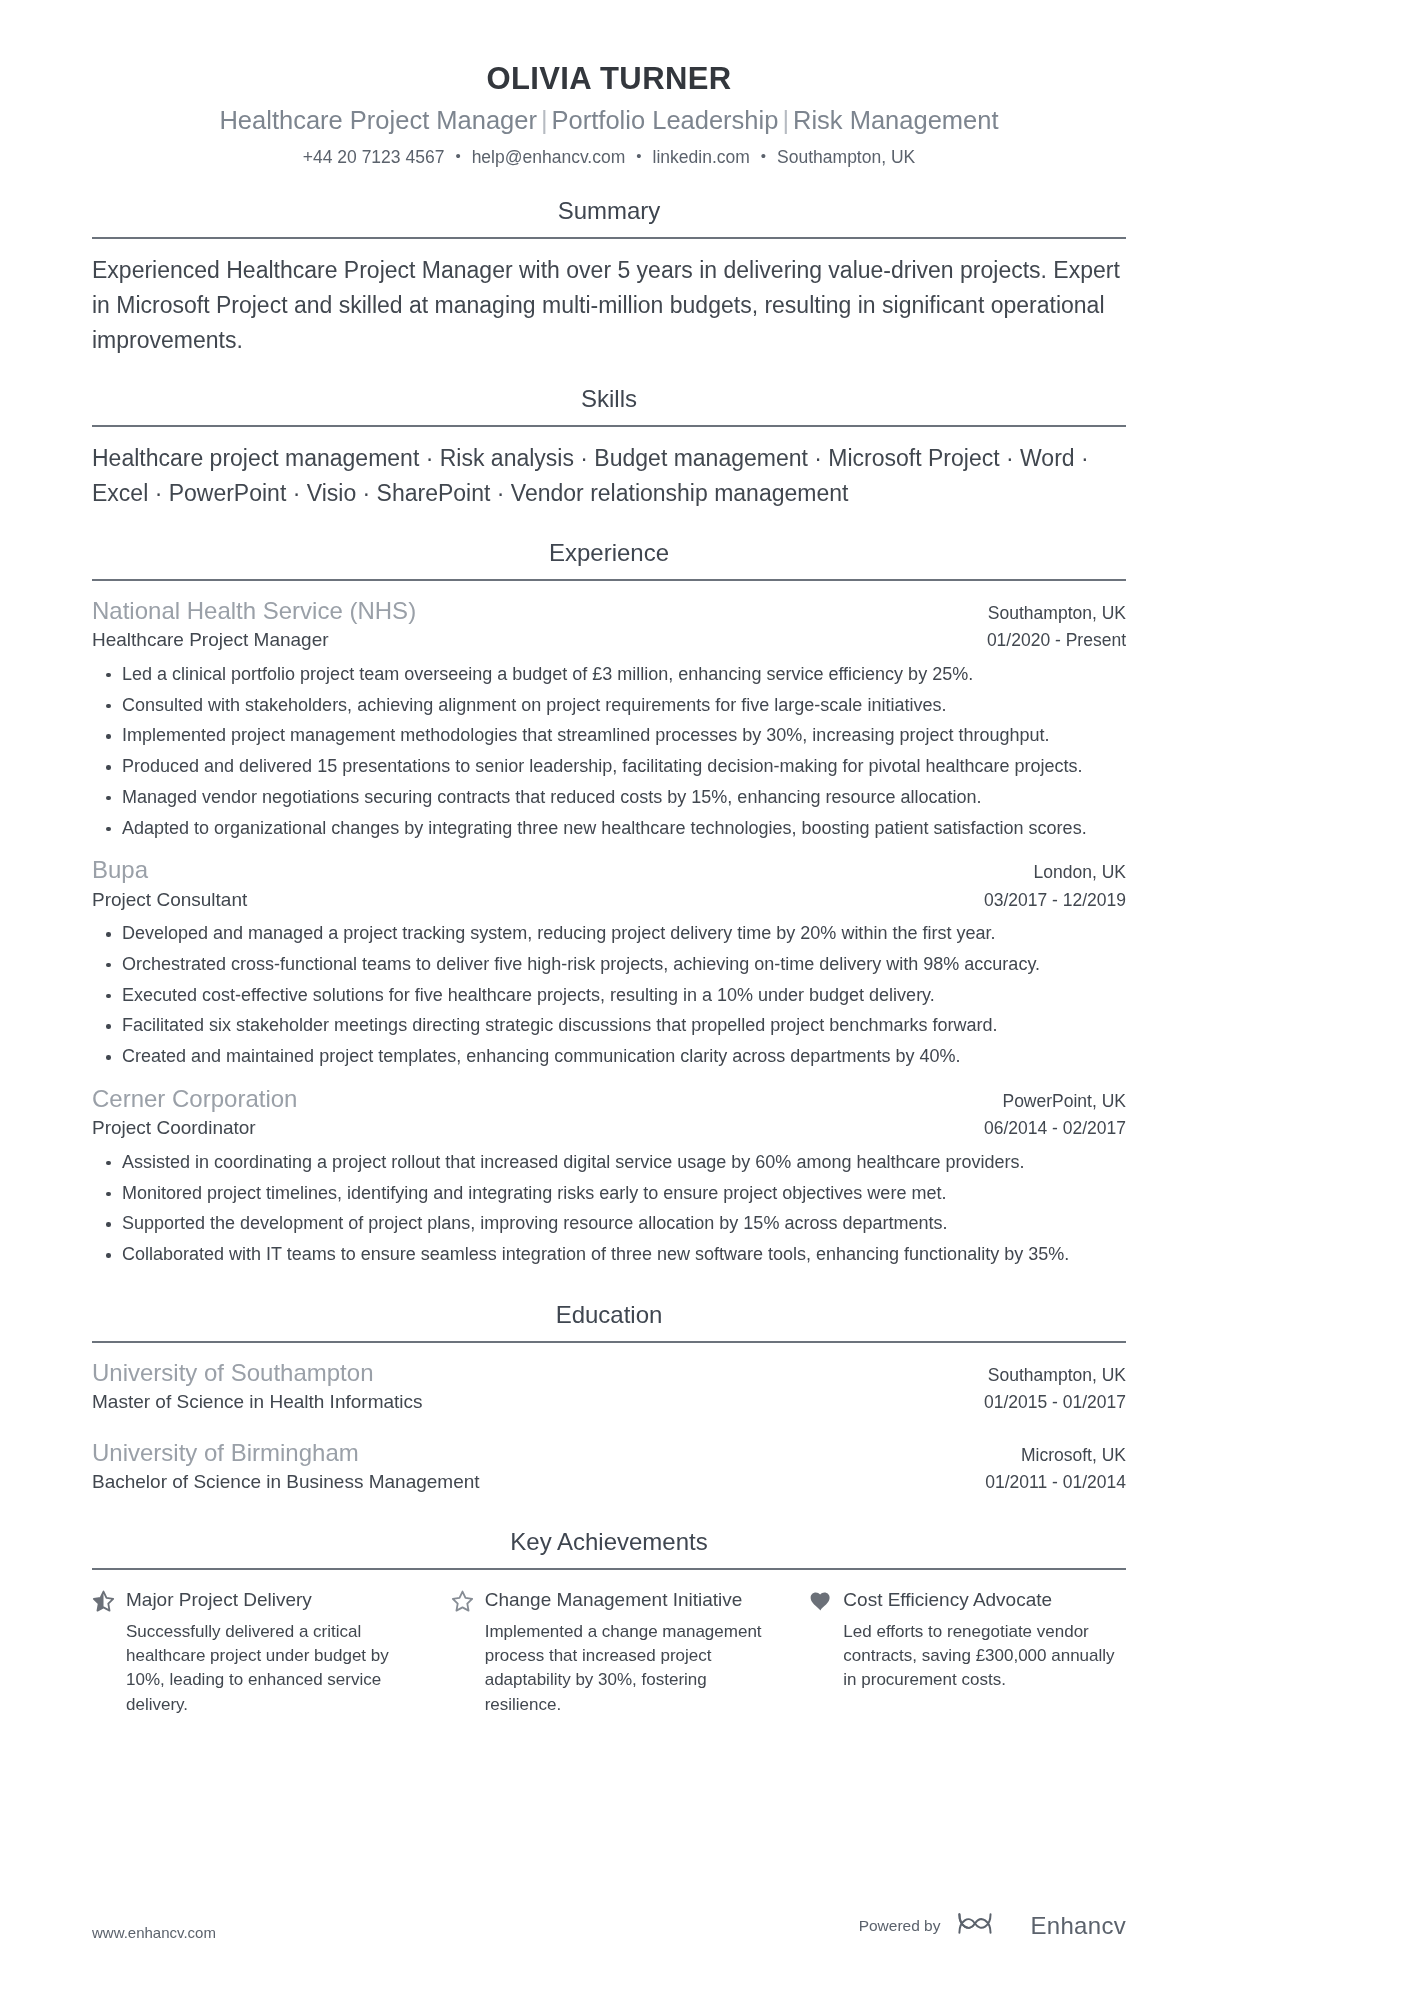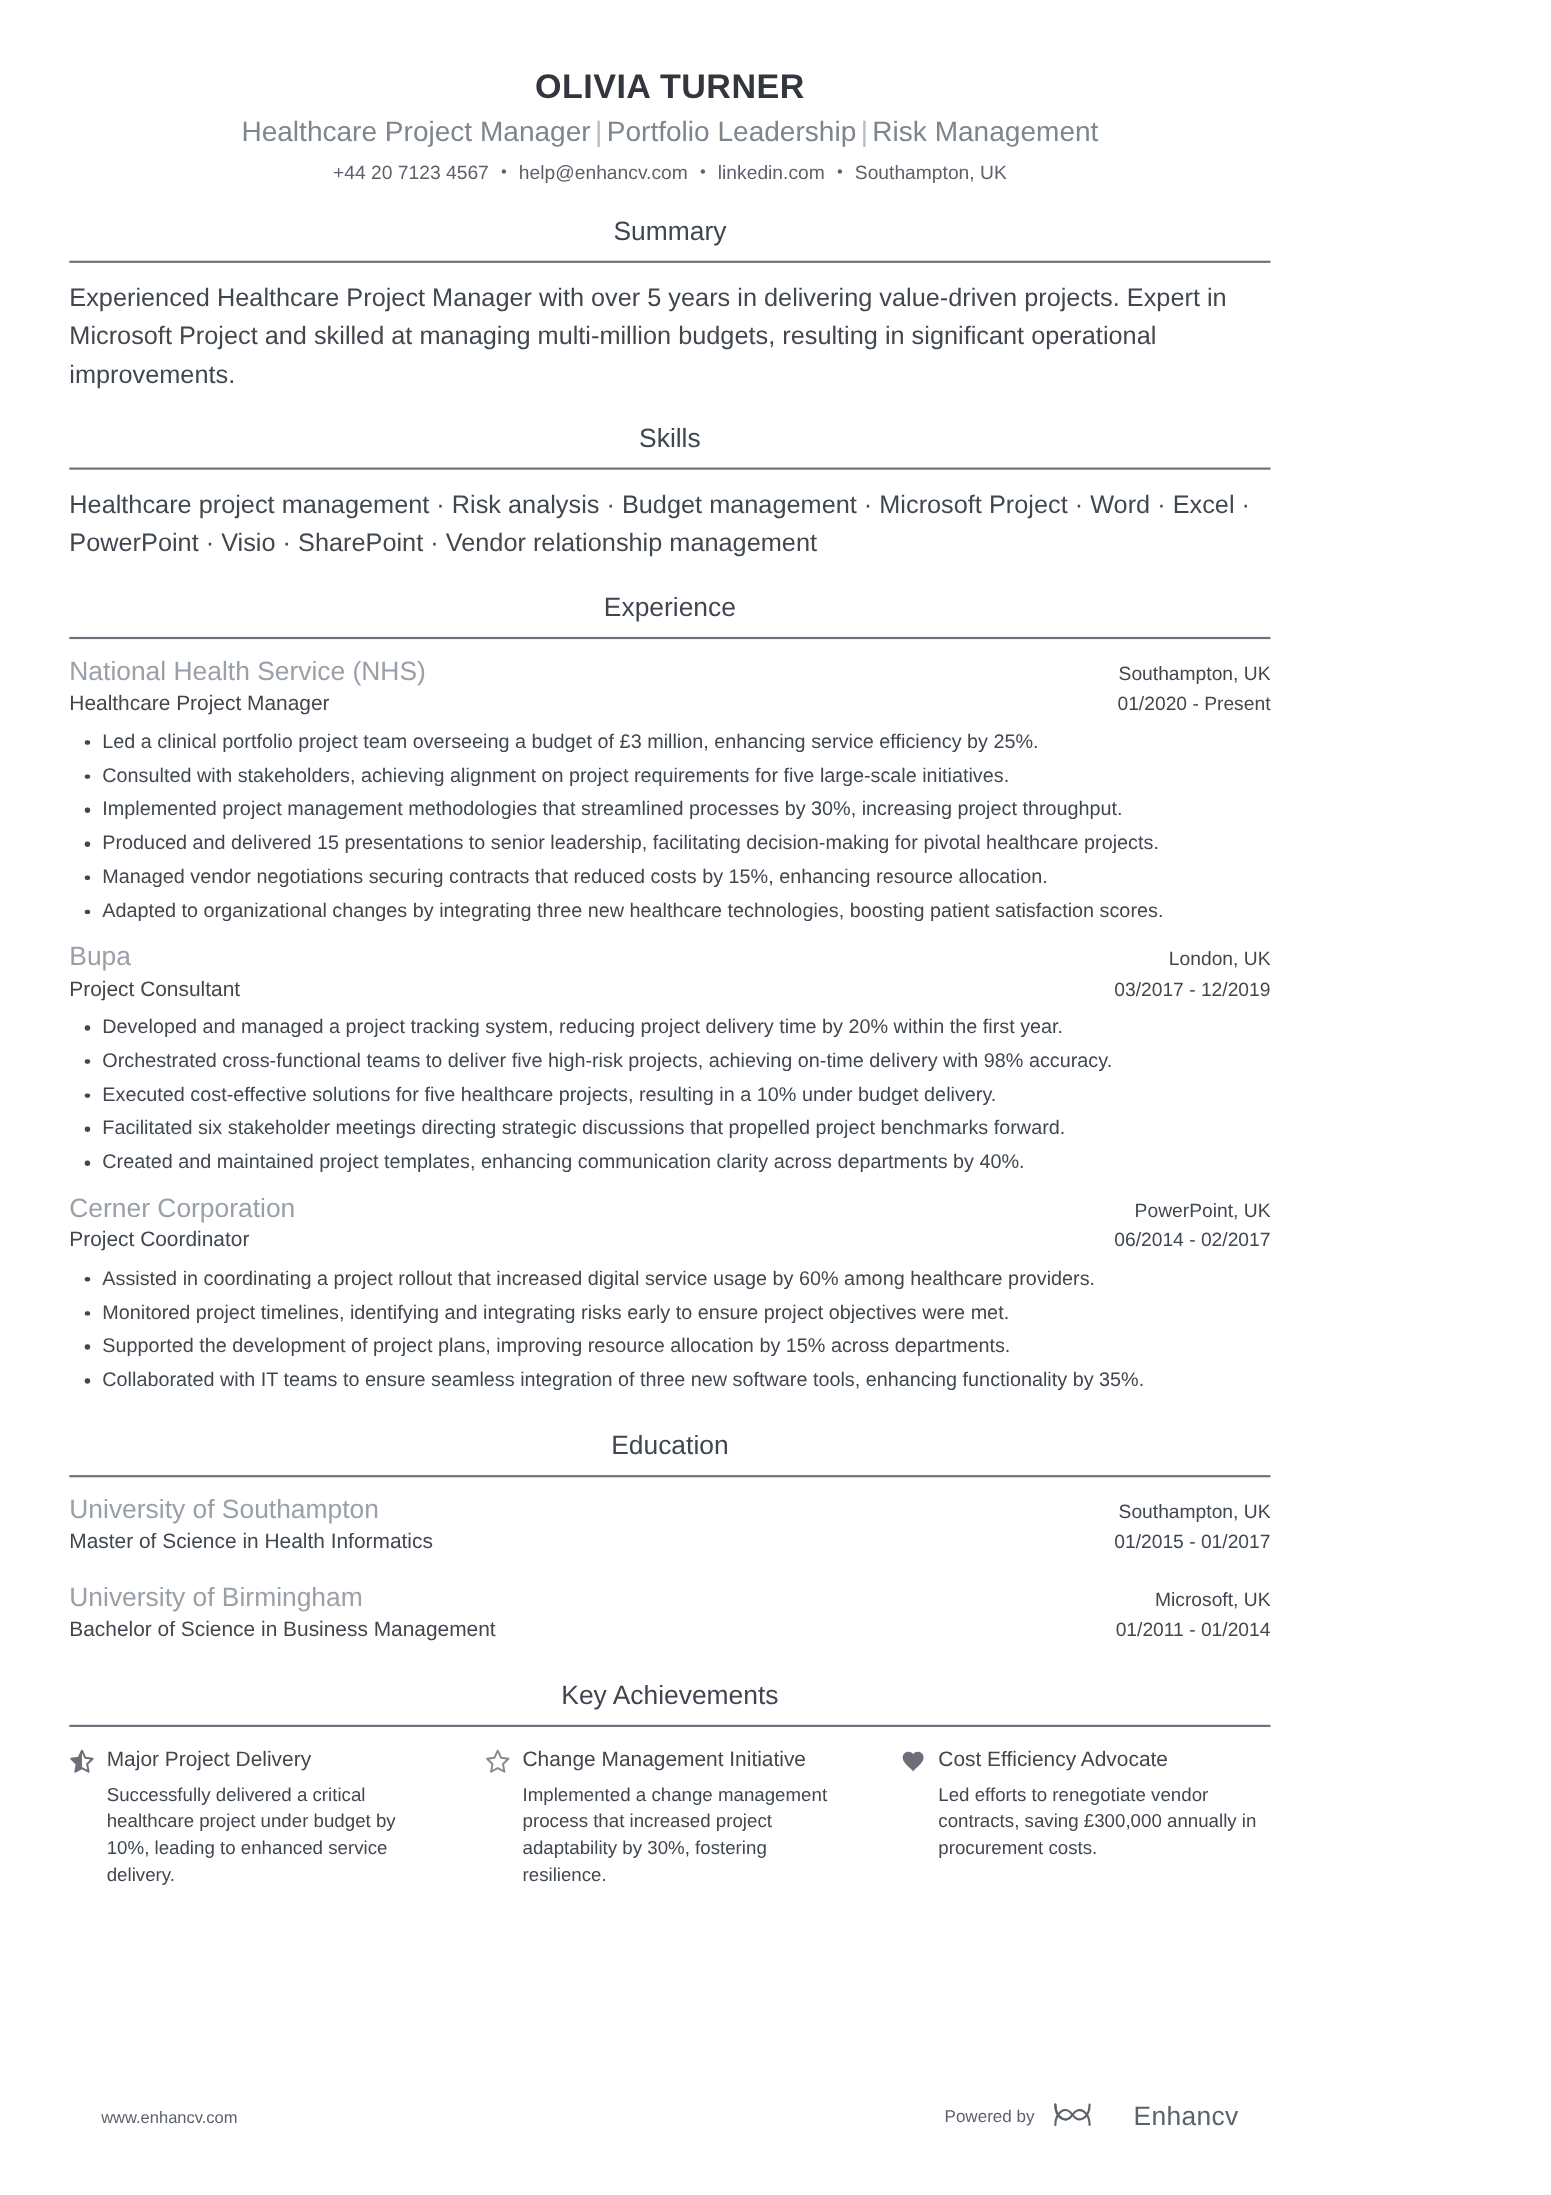--- a/index.html
+++ b/index.html
@@ -12,21 +12,21 @@
     height: 1995px;
     font-family: "Liberation Sans", sans-serif;
     color: #3f4650;
     -webkit-font-smoothing: antialiased;
   }
   .page {
     position: relative;
     width: 1218px;
     height: 1995px;
     box-sizing: border-box;
-    padding: 0 63px;
+    padding: 0 92px;
     background: #fff;
   }
 
   
   .hdr { padding-top: 60px; text-align: center; }
   .hdr-name {
     font-size: 31px;
     font-weight: bold;
     letter-spacing: 0.4px;
     color: #33373d;
@@ -192,21 +192,21 @@
   }
 
   
   .footer {
     position: absolute;
     left: 92px;
     right: 92px;
     bottom: 54px;
     display: flex;
     justify-content: space-between;
-    align-items: center;
+    align-items: flex-end;
   }
   .footer-url {
     font-size: 15px;
     color: #5b626c;
   }
   .footer-right {
     display: flex;
     align-items: center;
     gap: 14px;
   }

